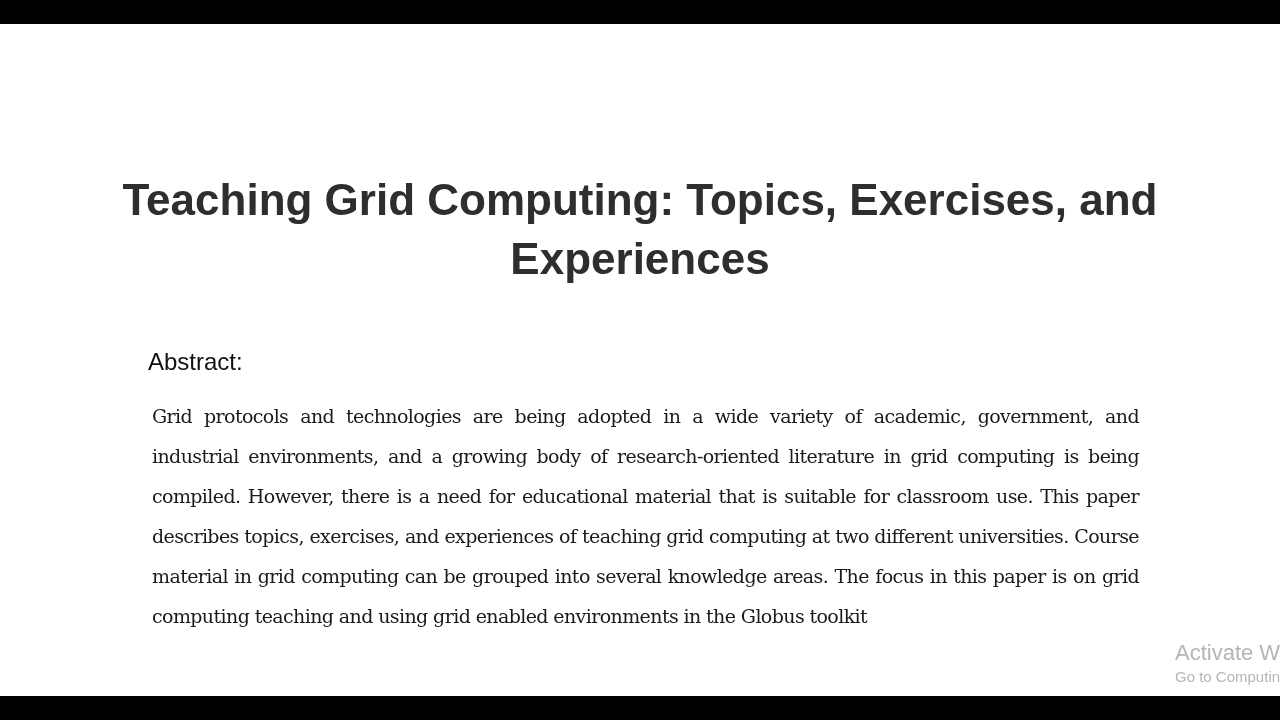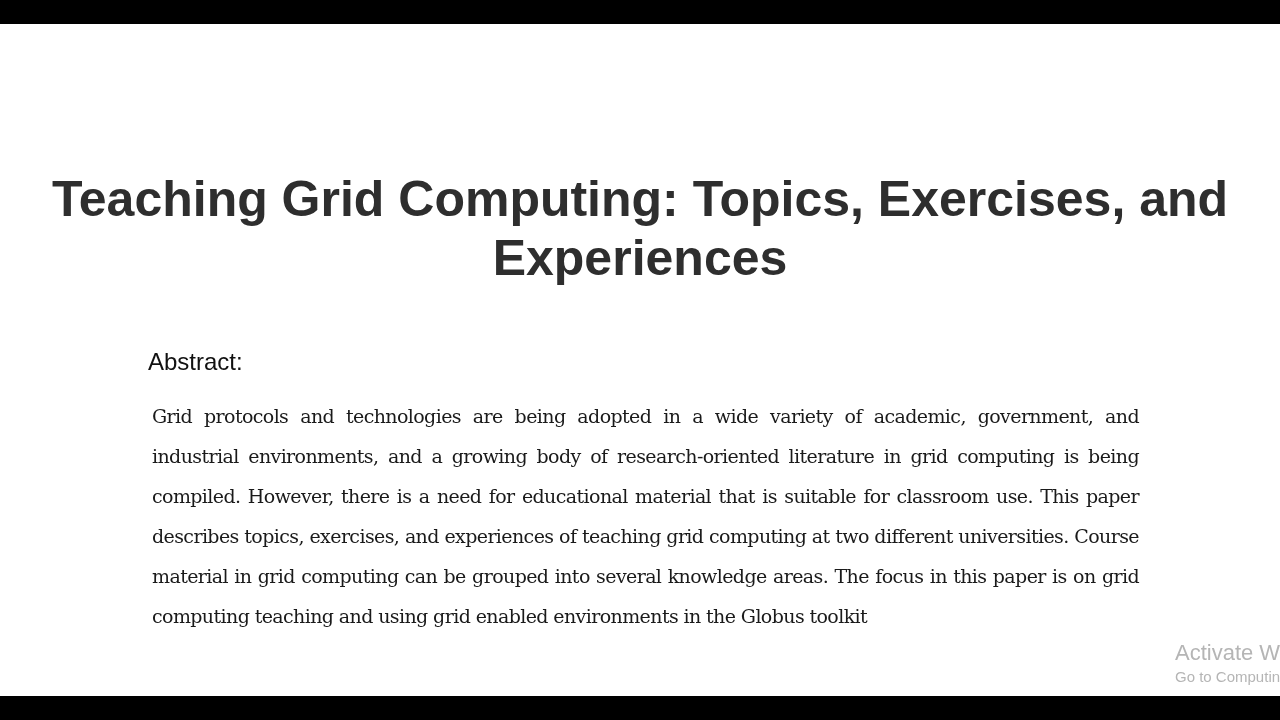--- a/index.html
+++ b/index.html
@@ -8,21 +8,21 @@
     background: #000;
   }
   .page {
     position: absolute; left: 0; top: 24px; width: 1280px; height: 672px;
     background: #fff; overflow: hidden;
   }
   .title {
     position: absolute; left: 0; width: 1280px; top: 146px;
     text-align: center;
     font-family: "Liberation Sans", sans-serif;
-    font-weight: bold; font-size: 50px; line-height: 59px;
+    font-weight: bold; font-size: 44px; line-height: 59px;
     color: #2e2e2e; margin: 0;
   }
   .abstract-heading {
     position: absolute; left: 148px; top: 324px;
     font-family: "Liberation Sans", sans-serif;
     font-weight: normal; font-size: 24px; color: #111;
     margin: 0;
   }
   .abstract-body {
     position: absolute; left: 148px; top: 368px; width: 987px;

